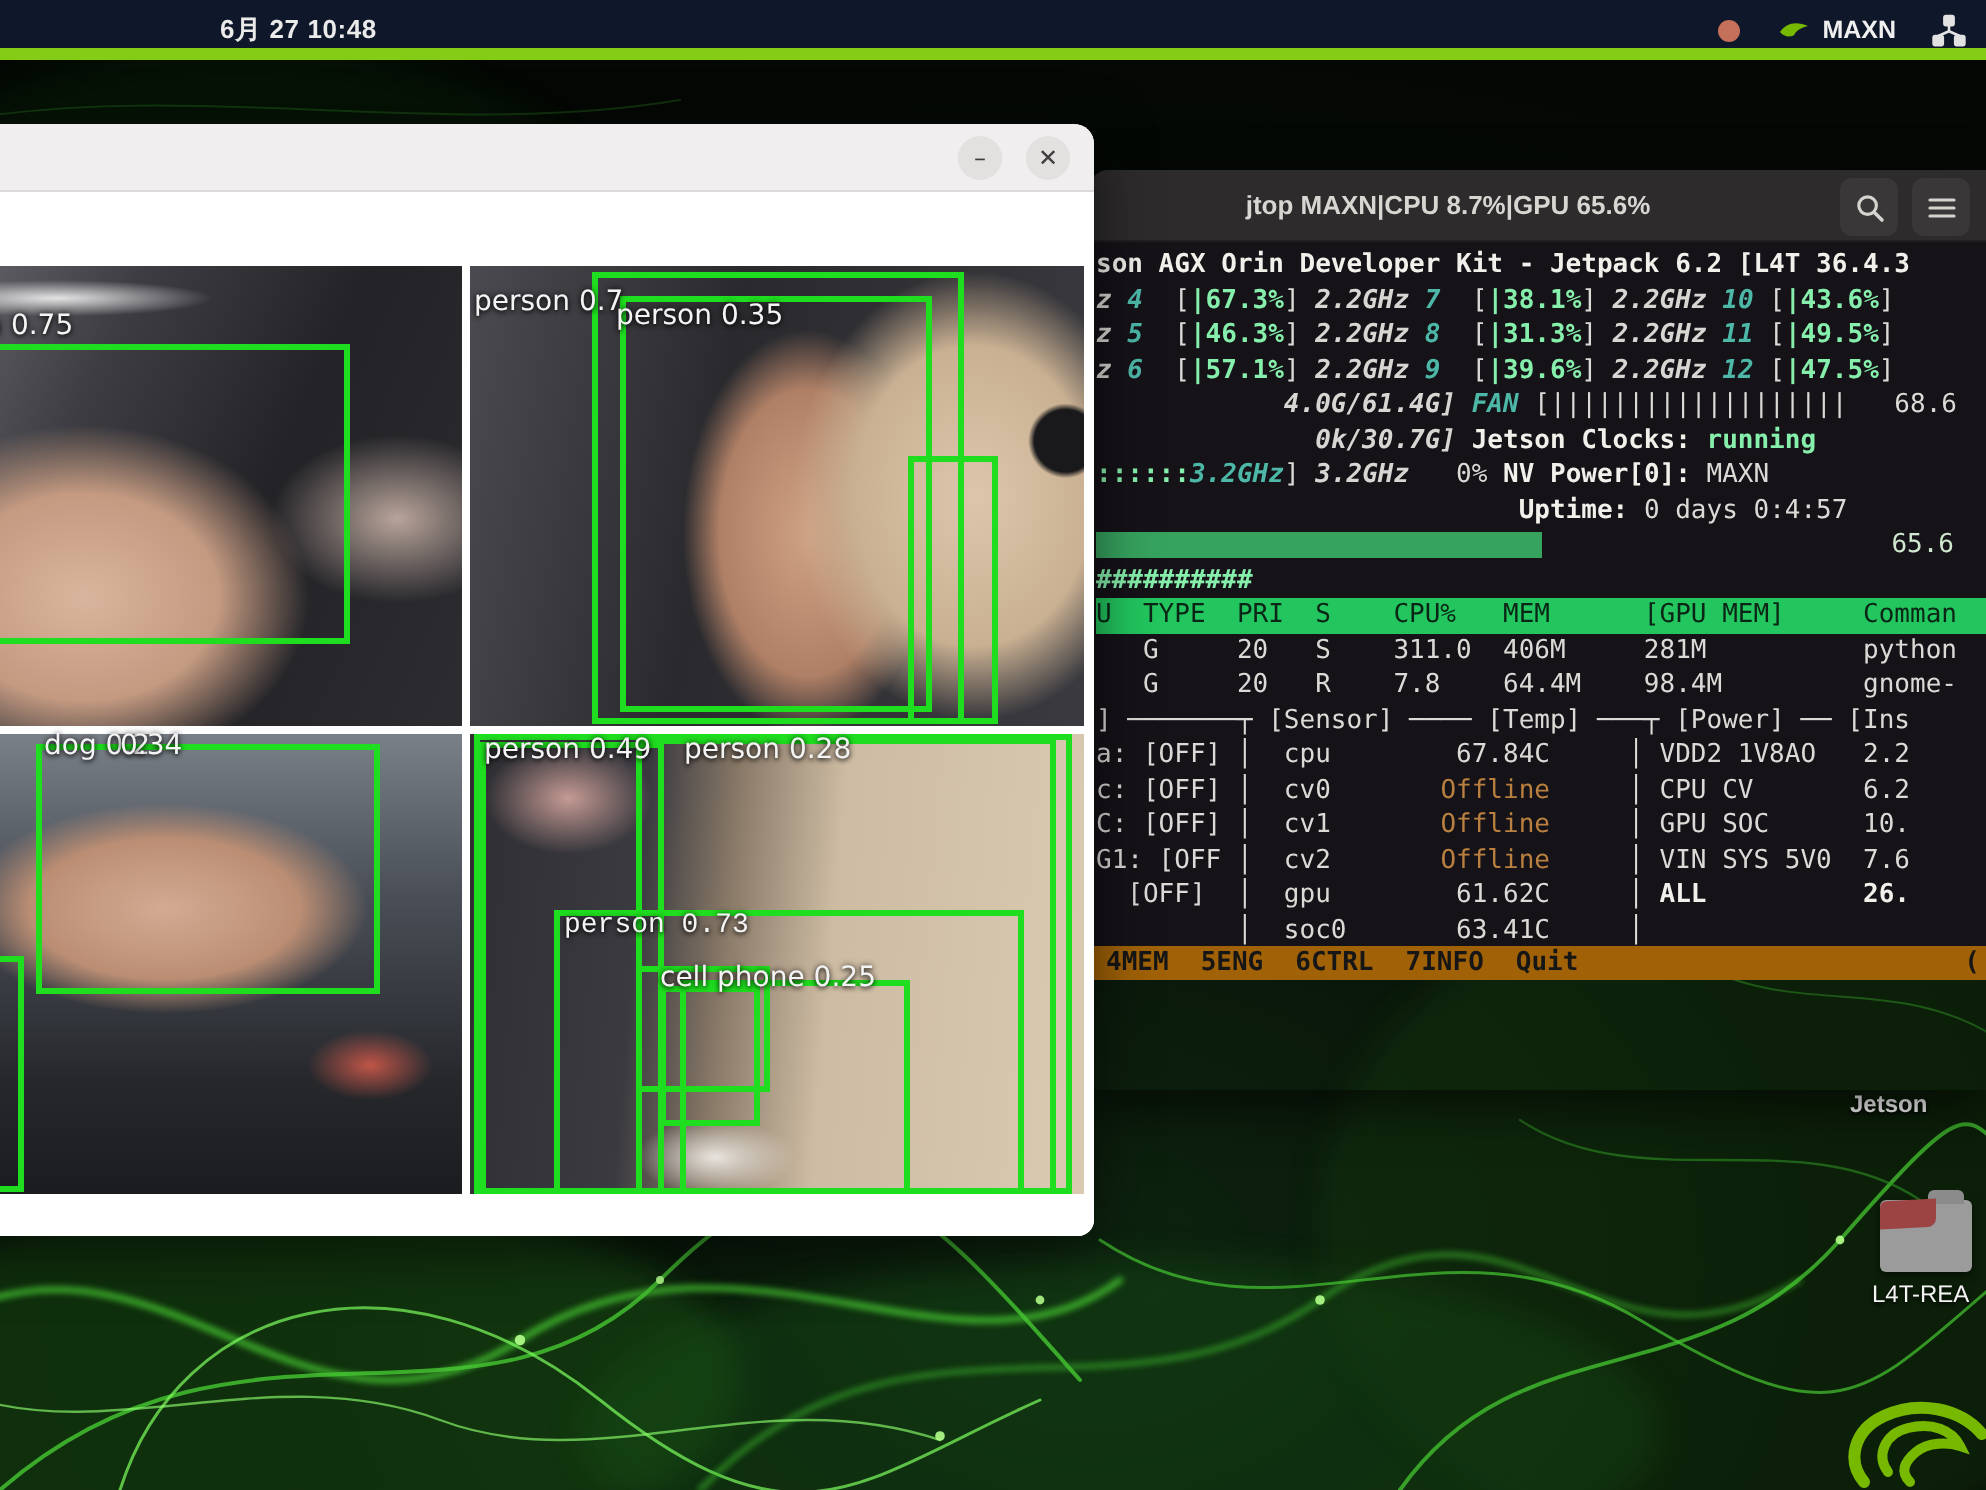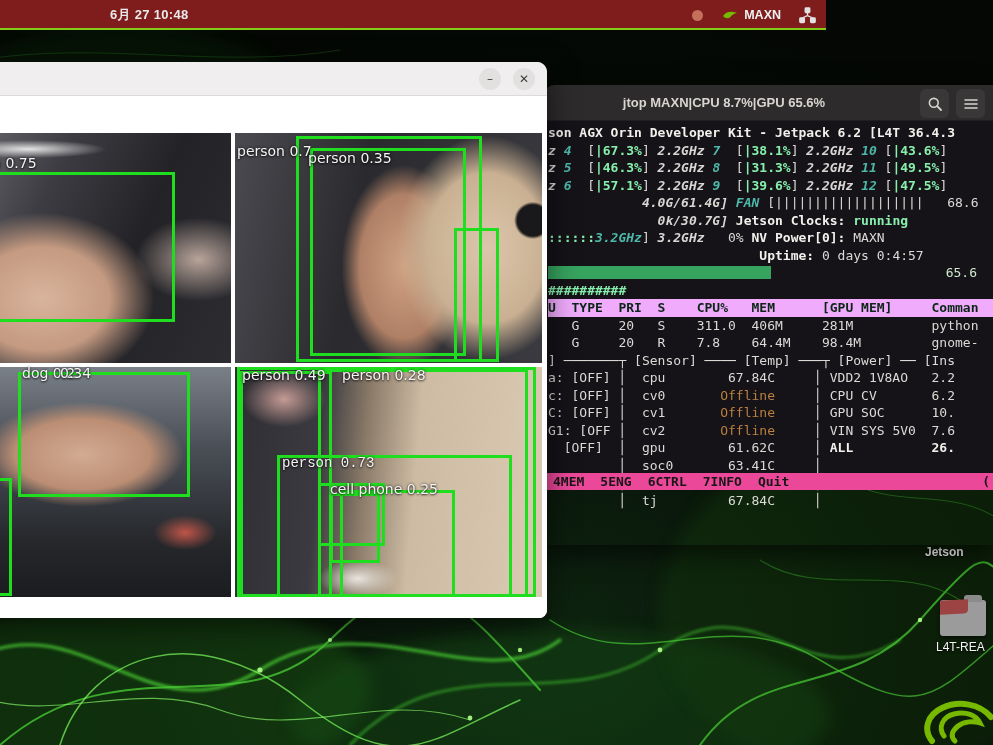--- a/index.html
+++ b/index.html
@@ -3,22 +3,22 @@
 <meta charset="utf-8">
 <style>
   * { margin:0; padding:0; box-sizing:border-box; }
   html,body { width:993px; height:745px; overflow:hidden; background:#060a06;
               font-family:"Liberation Sans", sans-serif; position:relative; }
 
   
   #wallpaper { position:absolute; left:0; top:0; width:993px; height:745px; z-index:0; }
 
   
-  .topbar { position:absolute; left:0; top:0; width:826px; height:30px;
-            background:#7f1d1d; z-index:40; border-bottom:2px solid #84cc16; }
+  .topbar { position:absolute; left:0; top:0; width:993px; height:30px;
+            background:#0f172a; z-index:40; border-bottom:6px solid #84cc16; }
   .topbar-clock { position:absolute; left:110px; top:0; height:30px; line-height:30px;
                   color:#eaeaea; font-size:13px; font-weight:bold; letter-spacing:.3px; }
   .topbar-right { position:absolute; right:10px; top:0; height:30px;
                   display:flex; align-items:center; gap:18px; }
   .status-dot { width:11px; height:11px; border-radius:50%; background:#c4705a; }
   .maxn-wrap { display:flex; align-items:center; gap:5px; }
   .maxn-text { color:#f0f0f0; font-size:12.5px; font-weight:bold; }
 
   
   .cam-window { position:absolute; left:-45px; top:62px; width:592px; height:556px;
@@ -79,25 +79,25 @@
   .term-hbtn.menu { right:8px; }
   .term-body { height:352px; background:#151218; padding:3px 0 0 3px;
                font-family:"DejaVu Sans Mono", monospace; font-size:13px; }
   .t-line { height:17.5px; line-height:17.5px; white-space:pre; overflow:hidden; }
   .sw  { color:#dcdad6; }
   .swb { color:#f2f0eb; font-weight:bold; }
   .swi { color:#d8d6d2; font-style:italic; font-weight:bold; }
   .sc  { color:#4db8a8; font-weight:bold; font-style:italic; }
   .sg  { color:#86efac; font-weight:bold; }
   .so  { color:#b9803f; }
-  .t-hdr { background:#f0abfc; color:#0b2616; font-weight:bold; }
+  .t-hdr { background:#22c55e; color:#0b2616; font-weight:normal; }
   .t-bar-line { position:relative; }
   .t-bar-fill { height:13px; margin-top:2px; background:#36a35f; }
   .t-bar-val { position:absolute; right:16px; top:0; color:#cfe8cd; }
-  .term-footer { position:relative; height:17px; background:#ec4899; color:#161616;
+  .term-footer { position:relative; height:17px; background:#a16207; color:#161616;
                  font-family:"DejaVu Sans Mono", monospace; font-size:13px;
                  display:flex; gap:16px; padding-left:8px; line-height:17px; }
   .term-footer .f-item { font-weight:bold; cursor:pointer; }
   .f-right { position:absolute; right:3px; top:0; font-weight:bold; }
 
   
   .jetson-partial { position:absolute; left:925px; top:545px; z-index:5; color:#ffffff;
                     font-size:12px; font-weight:bold; text-shadow:0 1px 2px #000; }
   .folder-icon { position:absolute; left:940px; top:600px; width:46px; height:36px;
                  background:#9b9b9b; border-radius:3px; z-index:5; cursor:pointer;
@@ -201,21 +201,20 @@
       <div class="t-line"><span class="sw">   G     20   S    311.0  406M     281M          python</span></div>
       <div class="t-line"><span class="sw">   G     20   R    7.8    64.4M    98.4M         gnome-</span></div>
       <div class="t-line"><span class="sw">] ───────┬ [Sensor] ──── [Temp] ───┬ [Power] ── [Ins</span></div>
       <div class="t-line"><span class="sw">a: [OFF] │  cpu        67.84C     │ VDD2 1V8AO   2.2</span></div>
       <div class="t-line"><span class="sw">c: [OFF] │  cv0       </span><span class="so">Offline</span><span class="sw">     │ CPU CV       6.2</span></div>
       <div class="t-line"><span class="sw">C: [OFF] │  cv1       </span><span class="so">Offline</span><span class="sw">     │ GPU SOC      10.</span></div>
       <div class="t-line"><span class="sw">G1: [OFF │  cv2       </span><span class="so">Offline</span><span class="sw">     │ VIN SYS 5V0  7.6</span></div>
       <div class="t-line"><span class="sw">  [OFF]  │  gpu        61.62C     │ </span><span class="swb">ALL</span><span class="swb">          26.</span></div>
       <div class="t-line"><span class="sw">         │  soc0       63.41C     │</span></div>
       <div class="t-line"><span class="sw">         │  soc2       63.34C     │</span></div>
-      <div class="t-line"><span class="sw">         │  tj         67.84C     │</span></div>
     </div>
   <div class="term-footer">
     <span class="f-item">4MEM</span>
       <span class="f-item">5ENG</span>
       <span class="f-item">6CTRL</span>
       <span class="f-item">7INFO</span>
       <span class="f-item">Quit</span>
       <span class="f-right">(</span>
   </div>
 </div>

